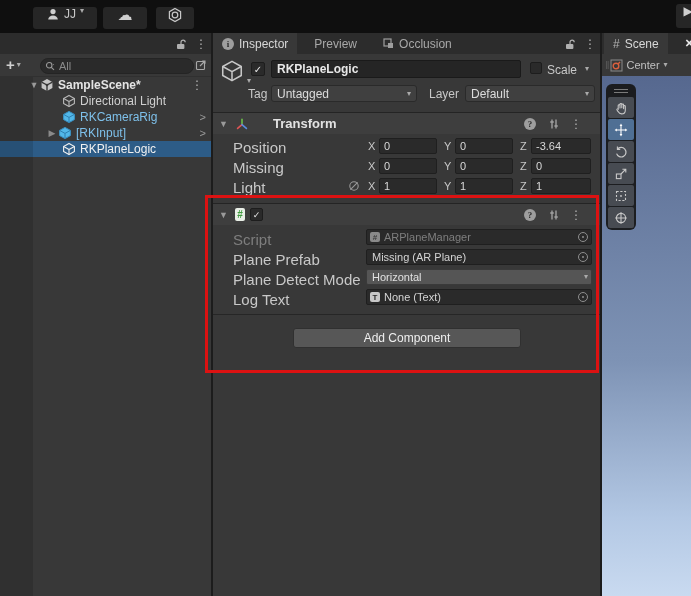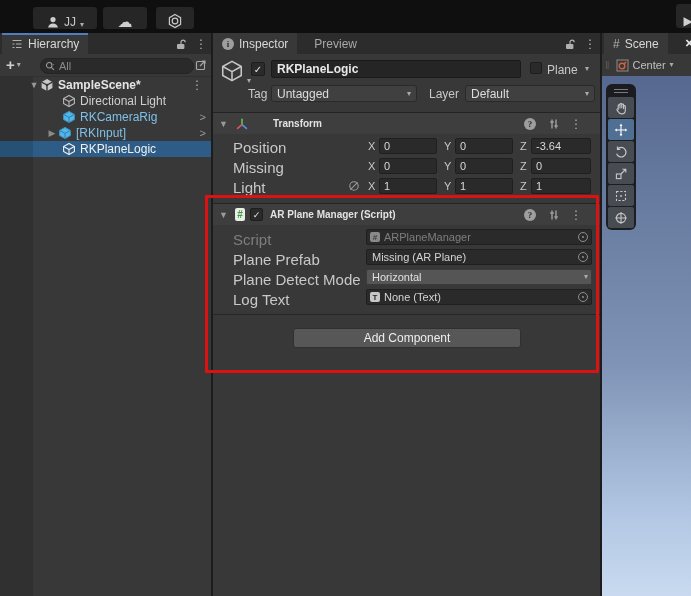--- a/index.html
+++ b/index.html
@@ -3,21 +3,21 @@
 <meta charset="utf-8">
 <style>
   * { margin:0; padding:0; box-sizing:border-box; }
   html,body { width:691px; height:596px; background:#0f0f0f; font-family:"Liberation Sans",sans-serif; }
   #app { position:relative; width:691px; height:596px; overflow:hidden; background:#0f0f0f;
          font-size:12px; color:#c8c8c8; -webkit-font-smoothing:antialiased; }
   .abs { position:absolute; }
   .row { display:flex; align-items:center; }
 
   
-  .topbtn { background:#262626; border-radius:3px; display:flex; align-items:flex-end; justify-content:center; gap:4px; color:#c8c8c8; }
+  .topbtn { background:#262626; border-radius:3px; display:flex; align-items:flex-start; justify-content:center; gap:4px; color:#c8c8c8; }
   .caret { font-size:8px; color:#aaa; line-height:1; }
 
   
   .panel { background:#383838; }
   .tabbar { background:#2c2c2c; height:21px; display:flex; align-items:flex-end; }
   .tab { height:21px; display:flex; align-items:center; gap:5px; padding:0 9px; color:#a8a8a8; font-size:12px; }
   .tab.active { background:#383838; color:#d8d8d8; }
   .tab.focusline { box-shadow:inset 0 2px 0 #4f7dbf; }
   .paneltools { position:absolute; top:0; right:4px; height:21px; display:flex; align-items:center; gap:8px; }
   .kebab { color:#b4b4b4; font-size:12px; line-height:1; letter-spacing:0; }
@@ -32,21 +32,21 @@
   .searchbox { background:#2a2a2a; border:1px solid #242424; border-radius:9px; display:flex; align-items:center; padding:0 4px; gap:3px; }
   .searchbox input { background:transparent; border:none; outline:none; color:#cfcfcf; font-size:11px; width:110px; font-family:inherit; }
   .searchbox input::placeholder { color:#8a8a8a; }
 
   
   .chk { background:#2a2a2a; border:1px solid #1d1d1d; border-radius:2px; display:flex; align-items:center; justify-content:center; color:#e8e8e8; }
   .txtfield { background:#252525; border:1px solid #1a1a1a; border-radius:2px; color:#e8e8e8; font-weight:bold; font-size:12px; padding:0 5px; outline:none; font-family:inherit; }
   .dd { background:#404040; border:1px solid #2a2a2a; border-radius:3px; display:flex; align-items:center; padding:0 5px; font-size:12px; color:#dcdcdc; }
   .dd .caret { margin-left:auto; }
   .comp-header { position:absolute; left:213px; width:387px; height:22px; background:#3e3e3e; border-top:1px solid #242424; display:flex; align-items:center; }
-  .comp-title { font-weight:bold; color:#e2e2e2; font-size:10px; }
+  .comp-title { font-weight:bold; color:#e2e2e2; font-size:13px; }
   .numfield { position:absolute; height:16px; background:#2a2a2a; border:1px solid #1f1f1f; border-radius:2px; color:#d8d8d8; font-size:11px; padding:0 4px; outline:none; font-family:inherit; }
   .axislbl { position:absolute; font-size:11px; color:#c8c8c8; }
   .flabel { position:absolute; left:233px; font-size:15px; color:#c8c8c8; }
   .objfield { position:absolute; left:366px; width:226px; height:16px; background:#2a2a2a; border:1px solid #1f1f1f; border-radius:2px; display:flex; align-items:center; gap:4px; padding:0 3px; font-size:11px; color:#d4d4d4; }
   .picker { margin-left:auto; width:10px; height:10px; border:1px solid #8e8e8e; border-radius:50%; position:relative; flex:0 0 10px; }
   .picker::after { content:""; position:absolute; left:3px; top:3px; width:2px; height:2px; background:#8e8e8e; border-radius:50%; }
   .iconcircle { border-radius:50%; background:#9e9e9e; color:#2b2b2b; font-weight:bold; display:flex; align-items:center; justify-content:center; font-family:"Liberation Serif",serif; }
   .minisq { width:10px; height:10px; border-radius:2px; display:flex; align-items:center; justify-content:center; font-size:8px; font-weight:bold; flex:0 0 10px; }
 
   
@@ -88,28 +88,20 @@
         </svg>
       </span>
     </div>
     <div class="abs topbtn" style="left:676px;top:4px;width:24px;height:24px;">
       <span style="color:#cfcfcf;font-size:12px;">▶</span>
     </div>
   </div>
 
   <div class="abs panel" style="left:0;top:33px;width:211px;height:563px;">
     <div class="tabbar" style="position:relative;">
-      <div class="tab active focusline" style="margin-left:2px;">
-        <span>
-          <svg width="12" height="12" viewBox="0 0 12 12" stroke="#b0b0b0" stroke-width="1.2">
-              <path d="M1.5 2.5 H10.5 M1.5 6 H3.5 M5 6 H10.5 M1.5 9.5 H3.5 M5 9.5 H10.5"></path>
-            </svg>
-        </span>
-        <span>Hierarchy</span>
-      </div>
       <div class="paneltools">
         <span>
           <svg width="12" height="12" viewBox="0 0 12 12">
               <rect x="2" y="6" width="7.4" height="5" rx="1" fill="#b0b0b0"></rect>
               <path d="M6 6 V4.2 a2.1 2.1 0 0 1 4.2 0" fill="none" stroke="#b0b0b0" stroke-width="1.2"></path>
             </svg>
         </span>
         <span class="kebab">⋮</span>
       </div>
     </div>
@@ -200,20 +192,29 @@
 
   <div class="abs panel" style="left:213px;top:33px;width:387px;height:563px;">
     <div class="tabbar" style="position:relative;">
       <div class="tab active">
         <span class="iconcircle" style="width:12px;height:12px;font-size:9px;">i</span>
         <span>Inspector</span>
       </div>
       <div class="tab" style="margin-left:8px;">
         <span>Preview</span>
       </div>
+      <div class="tab" style="margin-left:8px;">
+        <span>
+          <svg width="11" height="11" viewBox="0 0 11 11">
+              <rect x="1" y="1" width="7" height="7" fill="none" stroke="#9e9e9e" stroke-width="1.2"></rect>
+              <rect x="5" y="5" width="5" height="5" fill="#9e9e9e"></rect>
+            </svg>
+        </span>
+        <span>Occlusion</span>
+      </div>
       <div class="paneltools">
         <span>
           <svg width="12" height="12" viewBox="0 0 12 12">
               <rect x="2" y="6" width="7.4" height="5" rx="1" fill="#b0b0b0"></rect>
               <path d="M6 6 V4.2 a2.1 2.1 0 0 1 4.2 0" fill="none" stroke="#b0b0b0" stroke-width="1.2"></path>
             </svg>
         </span>
         <span class="kebab">⋮</span>
       </div>
     </div>
@@ -223,21 +224,21 @@
           <path d="M7 1.4 L12.4 4.4 V9.6 L7 12.6 L1.6 9.6 V4.4 Z"></path>
           <path d="M1.6 4.4 L7 7.4 L12.4 4.4 M7 7.4 V12.6"></path>
         </svg>
       <span class="caret" style="position:absolute;right:-7px;bottom:-2px;">▾</span>
     </span>
     <div class="abs chk" style="left:38px;top:29px;width:14px;height:14px;font-size:10px;">
       <span>✓</span>
     </div>
     <input class="abs txtfield" style="left: 58px; top: 27px; width: 250px; height: 18px;" value="RKPlaneLogic">
     <div class="abs chk" style="left:317px;top:29px;width:12px;height:12px;"></div>
-    <span class="abs" style="left:334px;top:30px;color:#c8c8c8;">Plane</span>
+    <span class="abs" style="left:334px;top:30px;color:#c8c8c8;">Scale</span>
     <span class="abs caret" style="left:372px;top:32px;">▾</span>
 
     <span class="abs" style="left:35px;top:54px;">Tag</span>
     <div class="abs dd" style="left:58px;top:52px;width:146px;height:17px;text-align:right;">
       <span>Untagged</span>
       <span class="caret">▾</span>
     </div>
     <span class="abs" style="left:216px;top:54px;">Layer</span>
     <div class="abs dd" style="left:252px;top:52px;width:130px;height:17px;">
       <span>Default</span>
@@ -299,21 +300,20 @@
   </div>
 
   <div class="comp-header" style="top:203px;">
     <span class="fold" style="font-size:9px;color:#9a9a9a;margin-left:6px;width:14px;">▼</span>
     <span class="minisq" style="width:13px;height:13px;background:#e9efe7;color:#3f9b3f;font-size:10px;margin-left:2px;">
       <span>#</span>
     </span>
     <div class="chk" style="width:13px;height:13px;font-size:9px;margin-left:5px;">
       <span>✓</span>
     </div>
-    <span class="comp-title" style="margin-left:7px;">AR Plane Manager (Script)</span>
     <span class="iconcircle" style="width:12px;height:12px;font-size:9px;position:absolute;right:64px;">?</span>
     <span style="position:absolute;right:40px;">
       <svg width="12" height="12" viewBox="0 0 12 12" stroke="#b0b0b0" stroke-width="1.2">
           <path d="M4 1.5 V10.5 M8 1.5 V10.5 M2 4 H6 M6.2 8 H10"></path>
         </svg>
     </span>
     <span class="kebab" style="position:absolute;right:18px;">⋮</span>
   </div>
 
   <span class="flabel" style="top:231px;color:#7e7e7e;">Script</span>
@@ -357,21 +357,21 @@
   <div class="abs panel" style="left:602px;top:33px;width:89px;height:563px;">
     <div class="tabbar" style="position:relative;">
       <div class="tab active" style="margin-left:2px;">
         <span style="color:#b0b0b0;">#</span>
         <span>Scene</span>
       </div>
       <span style="position:absolute;right:-3px;top:4px;color:#e8e8e8;font-weight:bold;font-size:11px;">✕</span>
     </div>
     <div class="abs row" style="left:0;top:21px;width:89px;height:22px;">
       <span style="color:#5a5a5a;font-size:11px;margin-left:3px;">‖</span>
-      <div class="pivotbtn" style="margin-left:6px;">
+      <div class="pivotbtn" style="margin-left:0;">
         <span>
           <svg width="13" height="13" viewBox="0 0 13 13" fill="none">
               <rect x="1" y="1" width="11" height="11" stroke="#8a8a8a" stroke-width="1"></rect>
               <circle cx="6" cy="7" r="2.8" stroke="#d9603e" stroke-width="1.4"></circle>
               <path d="M7.8 5.2 L10 3" stroke="#d9603e" stroke-width="1.4"></path>
             </svg>
         </span>
         <span>Center</span>
         <span class="caret">▾</span>
       </div>

